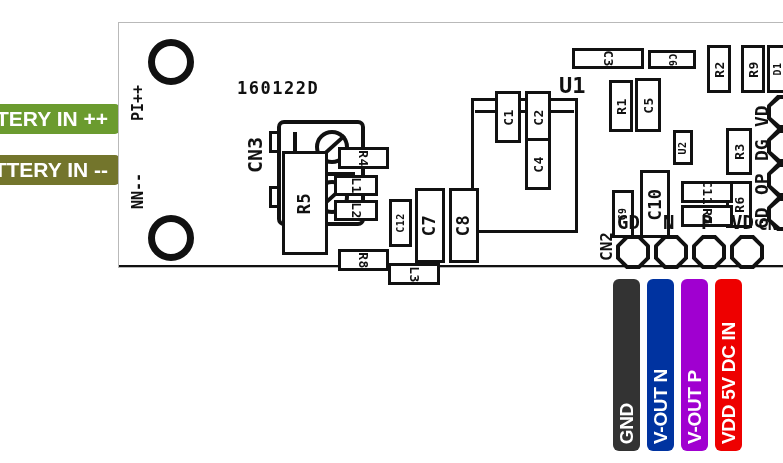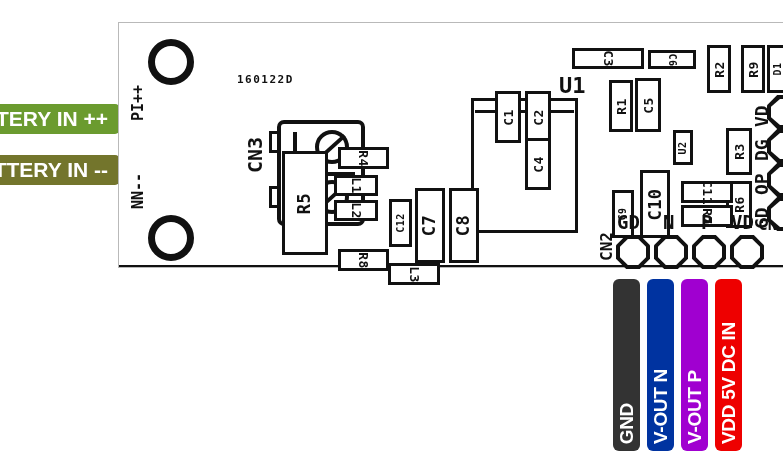--- a/index.html
+++ b/index.html
@@ -252,21 +252,21 @@
   </div>
 
   <div id="pwr-led-rule"></div>
 
   <div id="board">
     <div id="board-inner-edge"></div>
 
     <div class="hole" style="left:29px; top:16px; width:46px; height:46px;"></div>
     <div class="hole" style="left:29px; top:192px; width:46px; height:46px;"></div>
 
-    <div class="silk" style="left:118px; top:51px; font-size:11px; letter-spacing:1.5px;">
+    <div class="silk" style="left:118px; top:57px; font-size:17px; letter-spacing:1.5px;">
       <span>160122D</span>
     </div>
 
     <div class="cn3-tab" style="left:150px; top:108px;"></div>
     <div class="cn3-tab" style="left:150px; top:163px;"></div>
     <div id="cn3-body">
       <div id="cn3-spine"></div>
       <div id="cn3-divider"></div>
       <div class="screw" style="left:34px; top:6px;"></div>
       <div class="screw" style="left:34px; top:56px;"></div>

